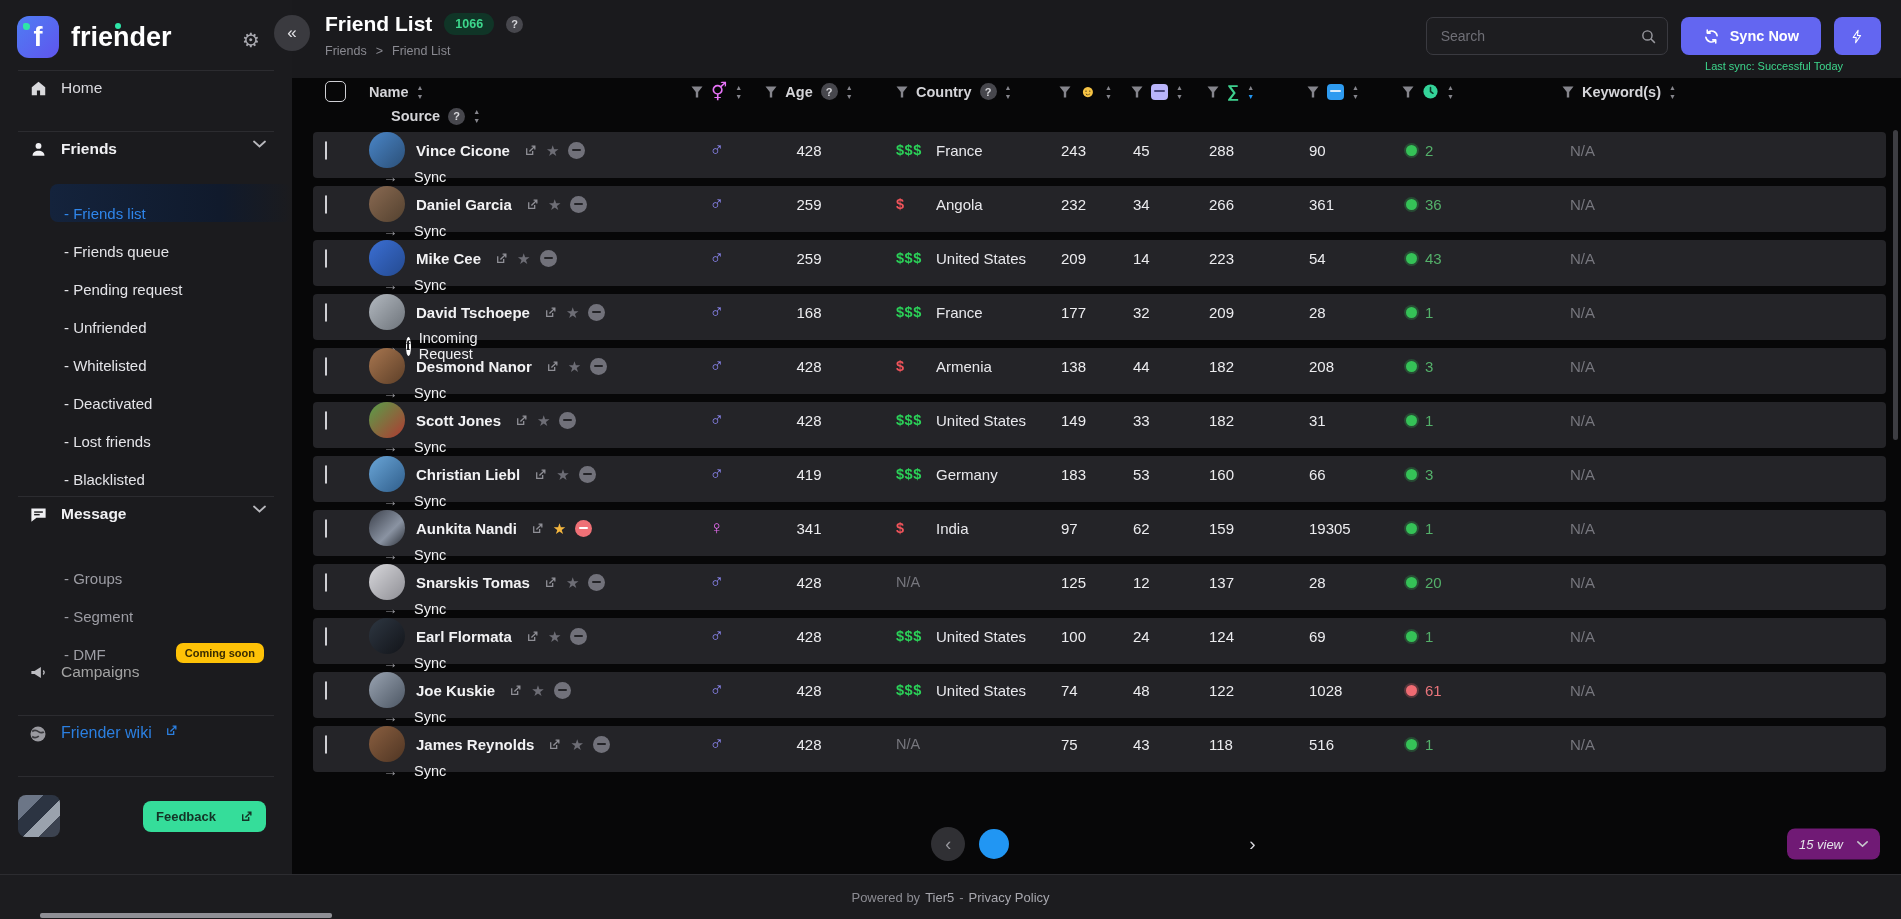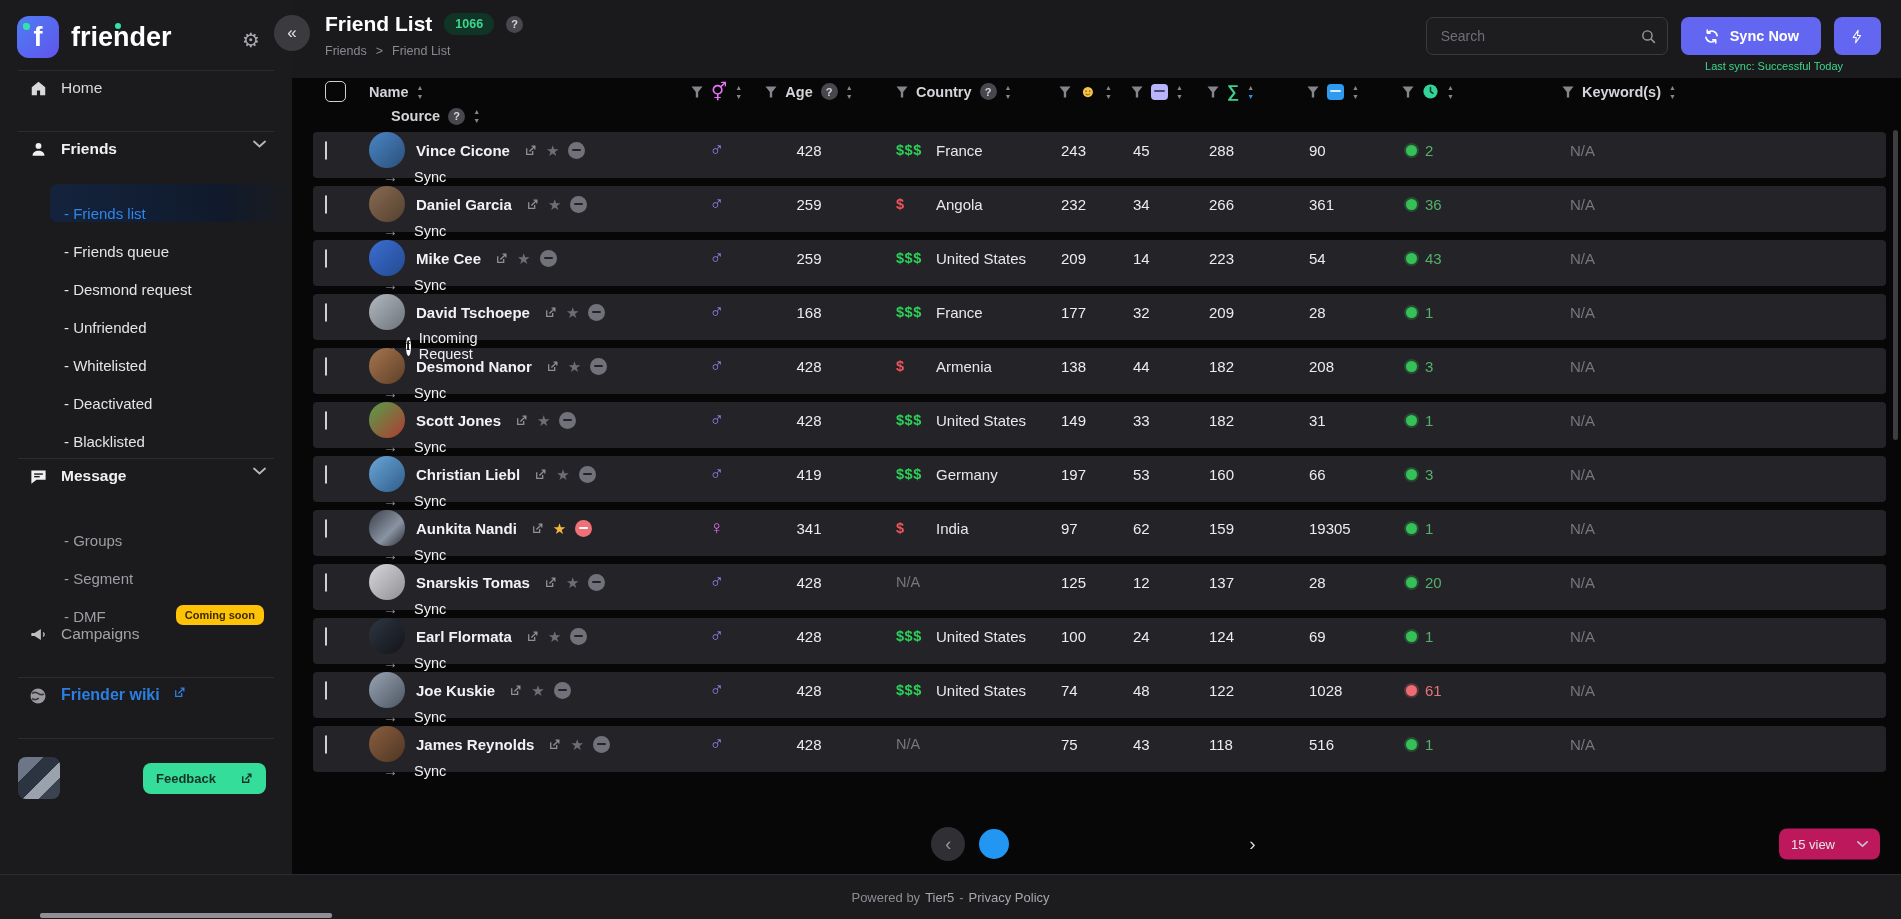--- a/index.html
+++ b/index.html
@@ -24,21 +24,21 @@
   .sdiv{height:1px;background:#2c2c30;margin:8px 18px;}
   .side-row{display:flex;align-items:flex-start;height:44px;padding-left:28px;gap:13px;font-size:15.5px;color:#d9d9de;cursor:pointer;}
   .side-row .sicon{width:20px;display:flex;justify-content:center;}
   .side-head{font-weight:bold;color:#f0f0f3;}
   .side-head .chev{margin-left:auto;margin-right:26px;}
   .subitem{display:flex;align-items:flex-end;height:38px;margin-left:50px;padding-left:14px;font-size:15px;color:#e4e4e8;cursor:pointer;border-radius:8px;margin-right:0;}
   .submenu-msg .subitem{color:#9d9da4;}
   .subitem.active{color:#2f86eb;background:linear-gradient(90deg,#14233c,#101a2c 70%,rgba(16,26,44,0));margin-right:0;}
   .badge{margin-left:auto;margin-right:28px;background:#fec207;color:#3a2c00;font-size:11px;font-weight:bold;
     padding:4px 9px;border-radius:7px;}
-  .wiki-row{color:#2b7fe0;font-weight:bold;font-size:16px;}
+  .wiki-row{color:#2b7fe0;font-weight:normal;font-size:16px;}
   .profile{display:flex;align-items:center;padding:10px 26px 0 18px;}
   .avatar-sq{width:42px;height:42px;border-radius:8px;background:
     linear-gradient(135deg,#6c7687 0 30%,#2c3442 30% 55%,#9aa2ad 55% 75%,#3c4350 75%);}
   .feedback-btn{margin-left:auto;background:#35dd9a;color:#143326;font-size:13px;font-weight:bold;
     border:none;border-radius:8px;padding:8px 13px;display:flex;align-items:center;gap:24px;cursor:pointer;}
 
   
   .collapse-btn{position:absolute;left:292px;top:15px;transform:translateX(-50%);width:36px;height:36px;border-radius:50%;
     background:#3a3a3f;color:#e4e4e8;font-size:17px;display:flex;align-items:center;justify-content:center;z-index:6;cursor:pointer;}
 
@@ -133,22 +133,22 @@
 
   
   .pagbar{height:62px;display:flex;align-items:center;justify-content:center;gap:14px;position:relative;}
   .pg{min-width:30px;height:30px;border-radius:50%;display:flex;align-items:center;justify-content:center;
     font-size:15px;color:#cfcfd4;cursor:pointer;}
   .pg.active{background:#2196f3;color:#fff;font-weight:bold;}
   .pg.ellipsis{cursor:default;color:#9a9aa0;}
   .pg-prev{width:34px;height:34px;border-radius:50%;background:#303034;color:#9a9aa0;font-size:18px;
     display:flex;align-items:center;justify-content:center;cursor:pointer;}
   .pg-next{font-size:19px;color:#d9d9de;cursor:pointer;padding:0 6px;}
-  .view-select{position:absolute;right:21px;top:50%;transform:translateY(-50%);background:#be185d;color:#e4e4e8;
-    font-size:13px;border-radius:8px;padding:8px 12px;display:flex;align-items:center;gap:22px;cursor:pointer;}
+  .view-select{position:absolute;right:21px;top:50%;transform:translateY(-50%);background:#701a75;color:#e4e4e8;
+    font-size:13px;border-radius:8px;padding:8px 12px;display:flex;align-items:center;gap:14px;cursor:pointer;font-style:italic;}
   .footer{position:absolute;left:0;right:0;bottom:0;height:44px;background:#1c1c1f;border-top:1px solid #2c2c30;
     display:flex;align-items:center;justify-content:center;gap:5px;font-size:13px;color:#8b8b92;z-index:4;}
   .footer .flink{color:#a6a6ad;cursor:pointer;}
   .vscroll{position:absolute;right:3px;top:130px;width:5px;height:310px;border-radius:3px;background:#3d3d42;z-index:5;}
   .hscroll{position:absolute;left:40px;bottom:1px;width:292px;height:5px;background:#8f8f95;border-radius:2px;z-index:6;}
   .spacer{flex:1;}
 </style>
 </head>
 <body>
 
@@ -187,33 +187,37 @@
   <div class="submenu">
       <div class="subitem active">
     <span>- Friends list</span>
 
   </div>
       <div class="subitem">
     <span>- Friends queue</span>
 
   </div>
       <div class="subitem">
-    <span>- Desmond request</span>
+    <span>- Pending request</span>
 
   </div>
       <div class="subitem">
     <span>- Unfriended</span>
 
   </div>
       <div class="subitem">
     <span>- Whitelisted</span>
 
   </div>
       <div class="subitem">
     <span>- Deactivated</span>
+
+  </div>
+      <div class="subitem">
+    <span>- Lost friends</span>
 
   </div>
       <div class="subitem">
     <span>- Blacklisted</span>
 
   </div>
     </div>
   <div class="sdiv"></div>
 
   <div class="side-row side-head">
@@ -678,21 +682,21 @@
         <span class="star gray">★</span>
         <span class="block gray"></span>
       </span>
     </div>
     <div class="gender male">♂</div>
     <div class="cell-age">419</div>
     <div class="cell-cp">
       <span class="price green">$$$</span>
       <span class="country">Germany</span>
     </div>
-    <div class="num">197</div>
+    <div class="num">183</div>
     <div class="num">53</div>
     <div class="num">160</div>
     <div class="num">66</div>
     <div class="timecell green">
       <span class="dot"></span>
       <span class="tval">3</span>
     </div>
     <div class="kw">N/A</div>
     <div class="cell-src">
       <span class="src-arrow">→</span>

